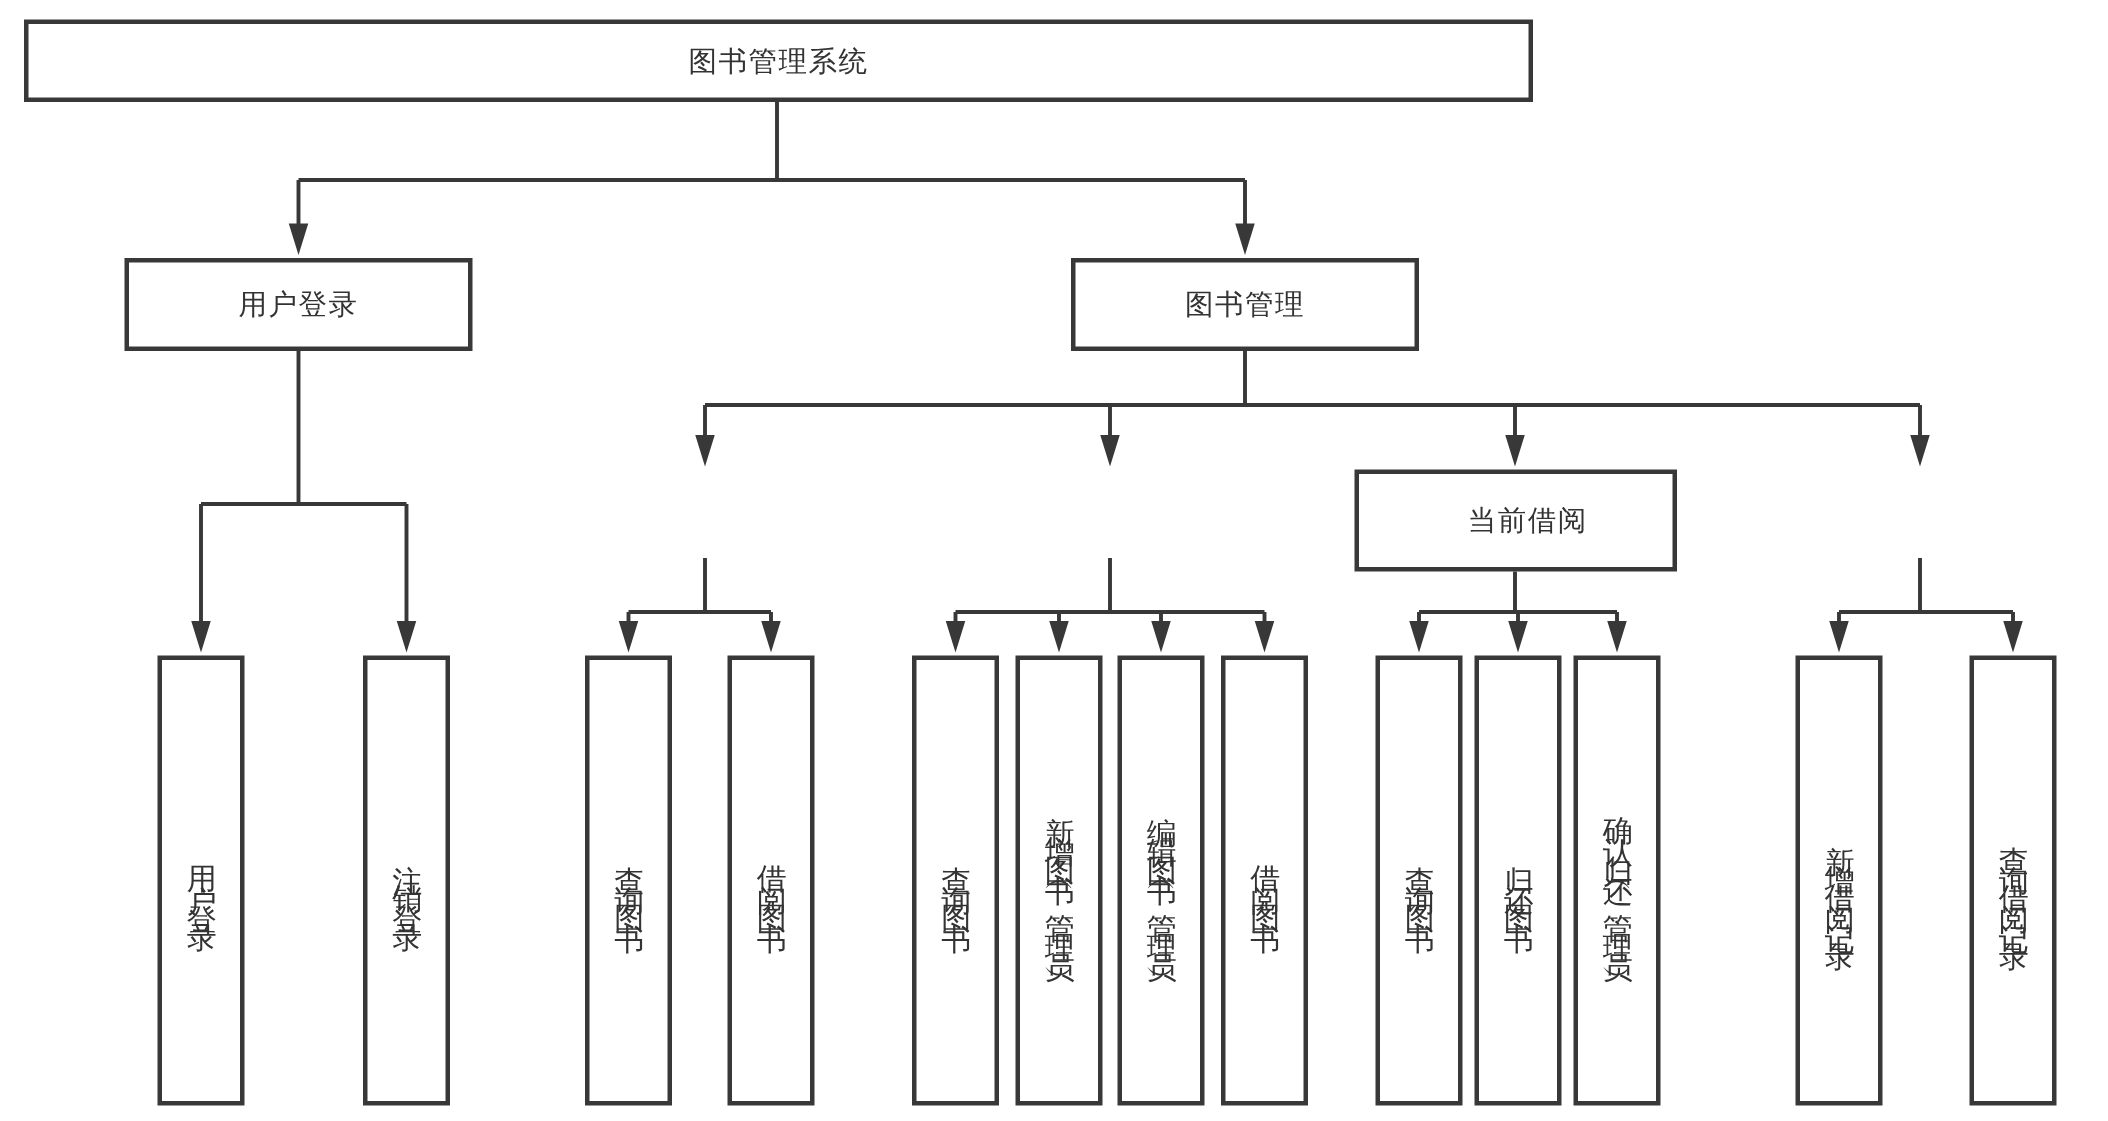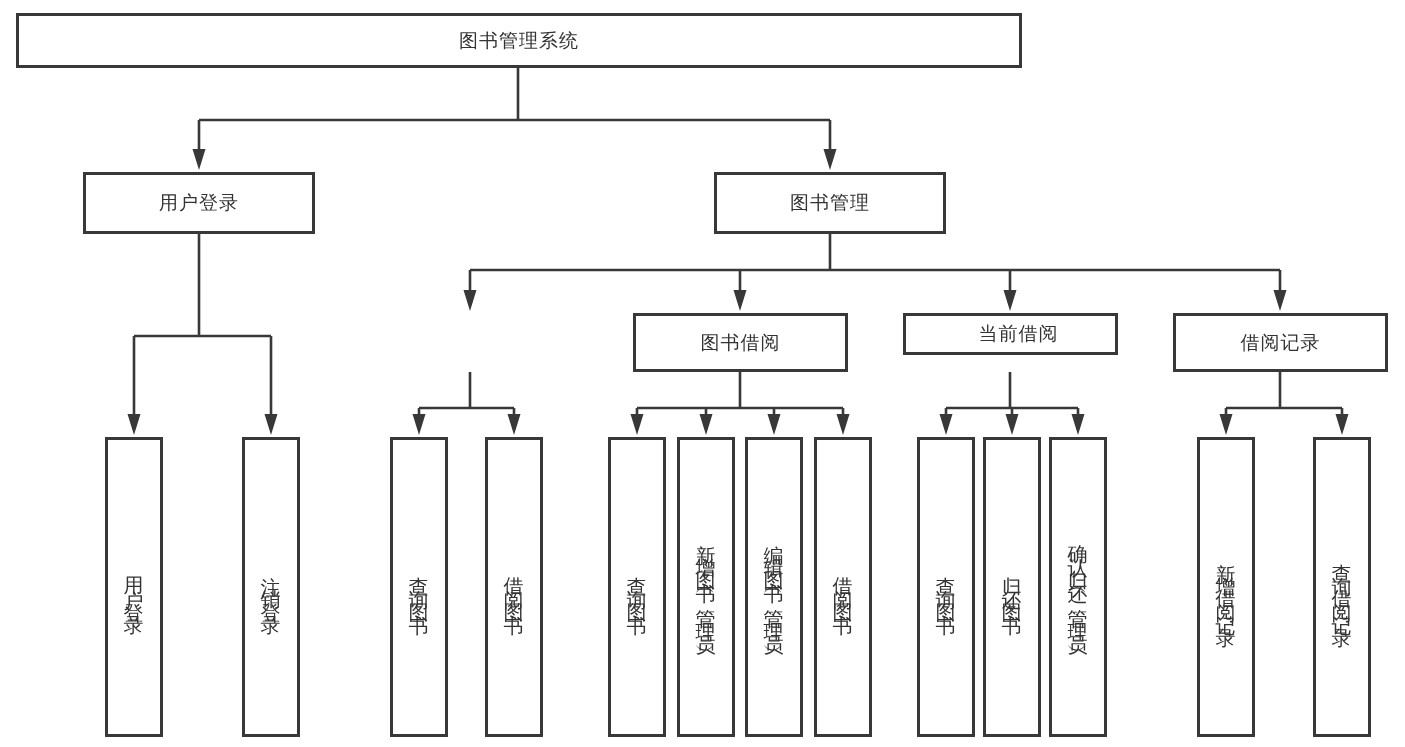--- a/index.html
+++ b/index.html
@@ -79,23 +79,21 @@
       <path d="M1280,372 L1280,408 M1226,408 L1342,408 M1226,408 L1226,417 M1342,408 L1342,417"></path>
       <path fill="#383838" stroke="none" d="M1219.5,414 L1232.5,414 L1226,435 Z M1335.5,414 L1348.5,414 L1342,435 Z"></path>
     </g>
   </svg>
 
   <div class="node h" style="left:16px; top:13px; width:1006px; height:55px;">图书管理系统</div>
 
   <div class="node h" style="left:83px; top:172px; width:232px; height:62px;">用户登录</div>
   <div class="node h" style="left:714px; top:172px; width:232px; height:62px;">图书管理</div>
 
-  <div class="node h" style="left:633px; top:313px; width:215px; height:59px;">图书借阅</div>
-  <div class="node h" style="left:903px; top:313px; width:215px; height:42px;padding-left:16px;">当前借阅</div>
-  <div class="node h" style="left:1173px; top:313px; width:215px; height:59px;">借阅记录</div>
+  <div class="node h" style="left:903px; top:313px; width:215px; height:68px;padding-left:16px;">当前借阅</div>
 
   <div class="node v" style="left:105px; top:437px; width:58px; height:300px;">
     <span>用户登录</span>
   </div>
   <div class="node v" style="left:242px; top:437px; width:58px; height:300px;">
     <span>注销登录</span>
   </div>
 
   <div class="node v" style="left:390px; top:437px; width:58px; height:300px;">
     <span>查询图书</span>

